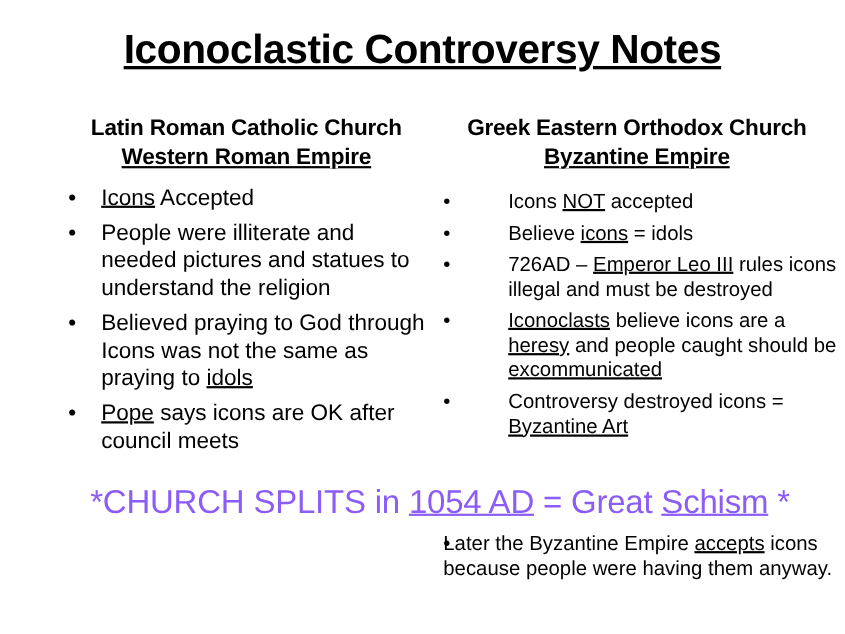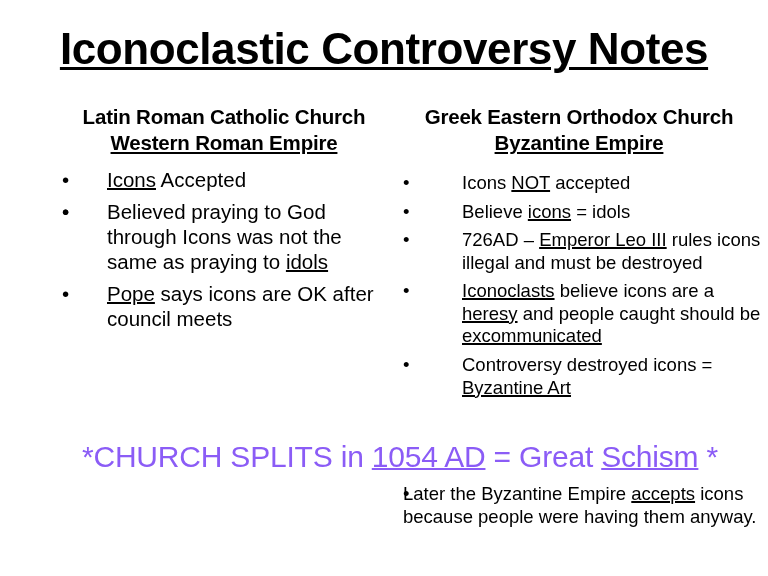--- a/index.html
+++ b/index.html
@@ -22,21 +22,21 @@
     background: #ffffff;
   }
 
   
   .title {
     position: absolute;
     left: 0;
     top: 26px;
     width: 768px;
     text-align: center;
-    font-size: 44px;
+    font-size: 37px;
     font-weight: bold;
     letter-spacing: -0.4px;
     line-height: 1.05;
   }
   .title span {
     text-decoration: underline;
     text-underline-offset: 3px;
     text-decoration-thickness: 3px;
   }
 
@@ -84,21 +84,21 @@
     margin: 0 0 7px 0;
   }
   .bullets.right li { margin-bottom: 6px; }
   .bullets li .dot {
     position: absolute;
     left: 0;
     top: 0;
     width: 10px;
     text-align: left;
   }
-  .bullets.left li .txt  { display: block; margin-left: 45px; }
+  .bullets.left li .txt  { display: block; margin-left: 30px; }
   .bullets.right li .txt { display: block; margin-left: 59px; }
   .u {
     text-decoration: underline;
     text-underline-offset: 1px;
     text-decoration-thickness: 1.5px;
   }
 
   
   .split-line {
     position: absolute;
@@ -139,20 +139,21 @@
     <div class="u">Western Roman Empire</div>
   </div>
 
   <ul class="bullets left">
       <li>
         <span class="dot">•</span>
         <span class="txt"><span class="u">Icons</span><span> Accepted</span></span>
       </li>
       <li>
         <span class="dot">•</span>
+        <span class="txt"><span>People were illiterate and needed pictures and statues to understand the religion</span></span>
       </li>
       <li>
         <span class="dot">•</span>
         <span class="txt"><span>Believed praying to God through Icons was not the same as praying to </span><span class="u">idols</span></span>
       </li>
       <li>
         <span class="dot">•</span>
         <span class="txt"><span class="u">Pope</span><span> says icons are OK after council meets</span></span>
       </li>
     </ul>

